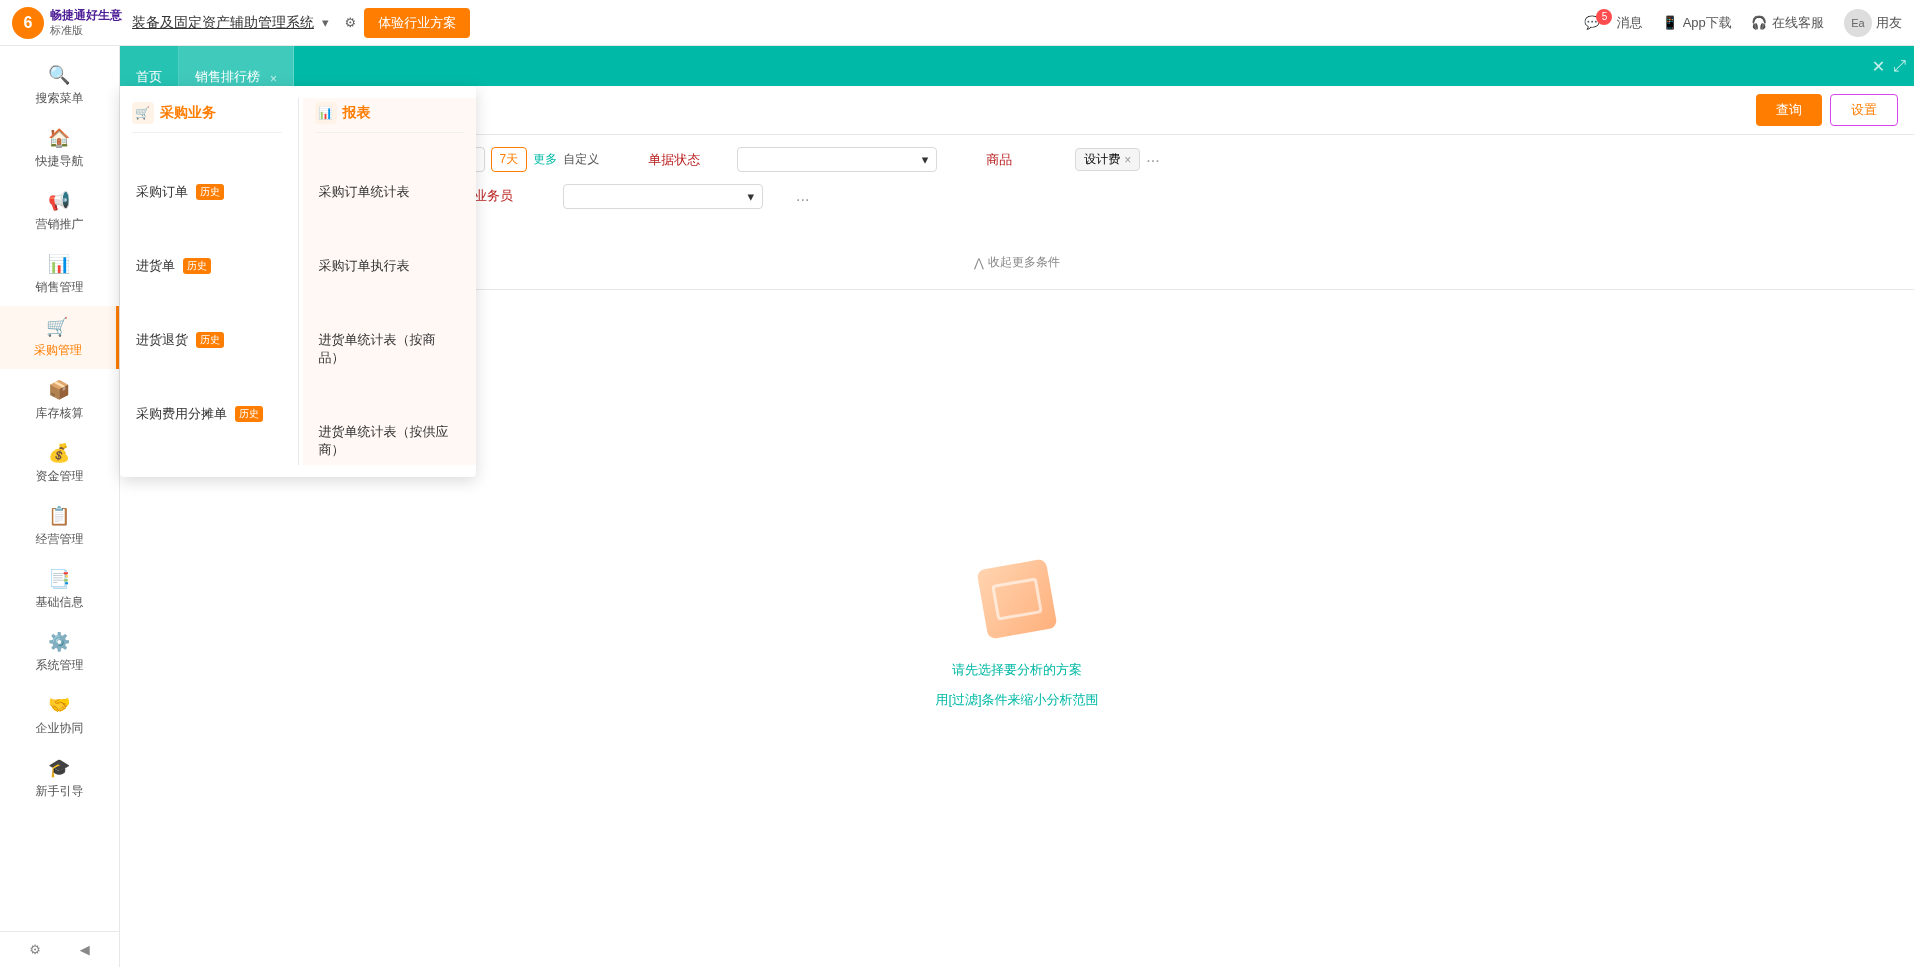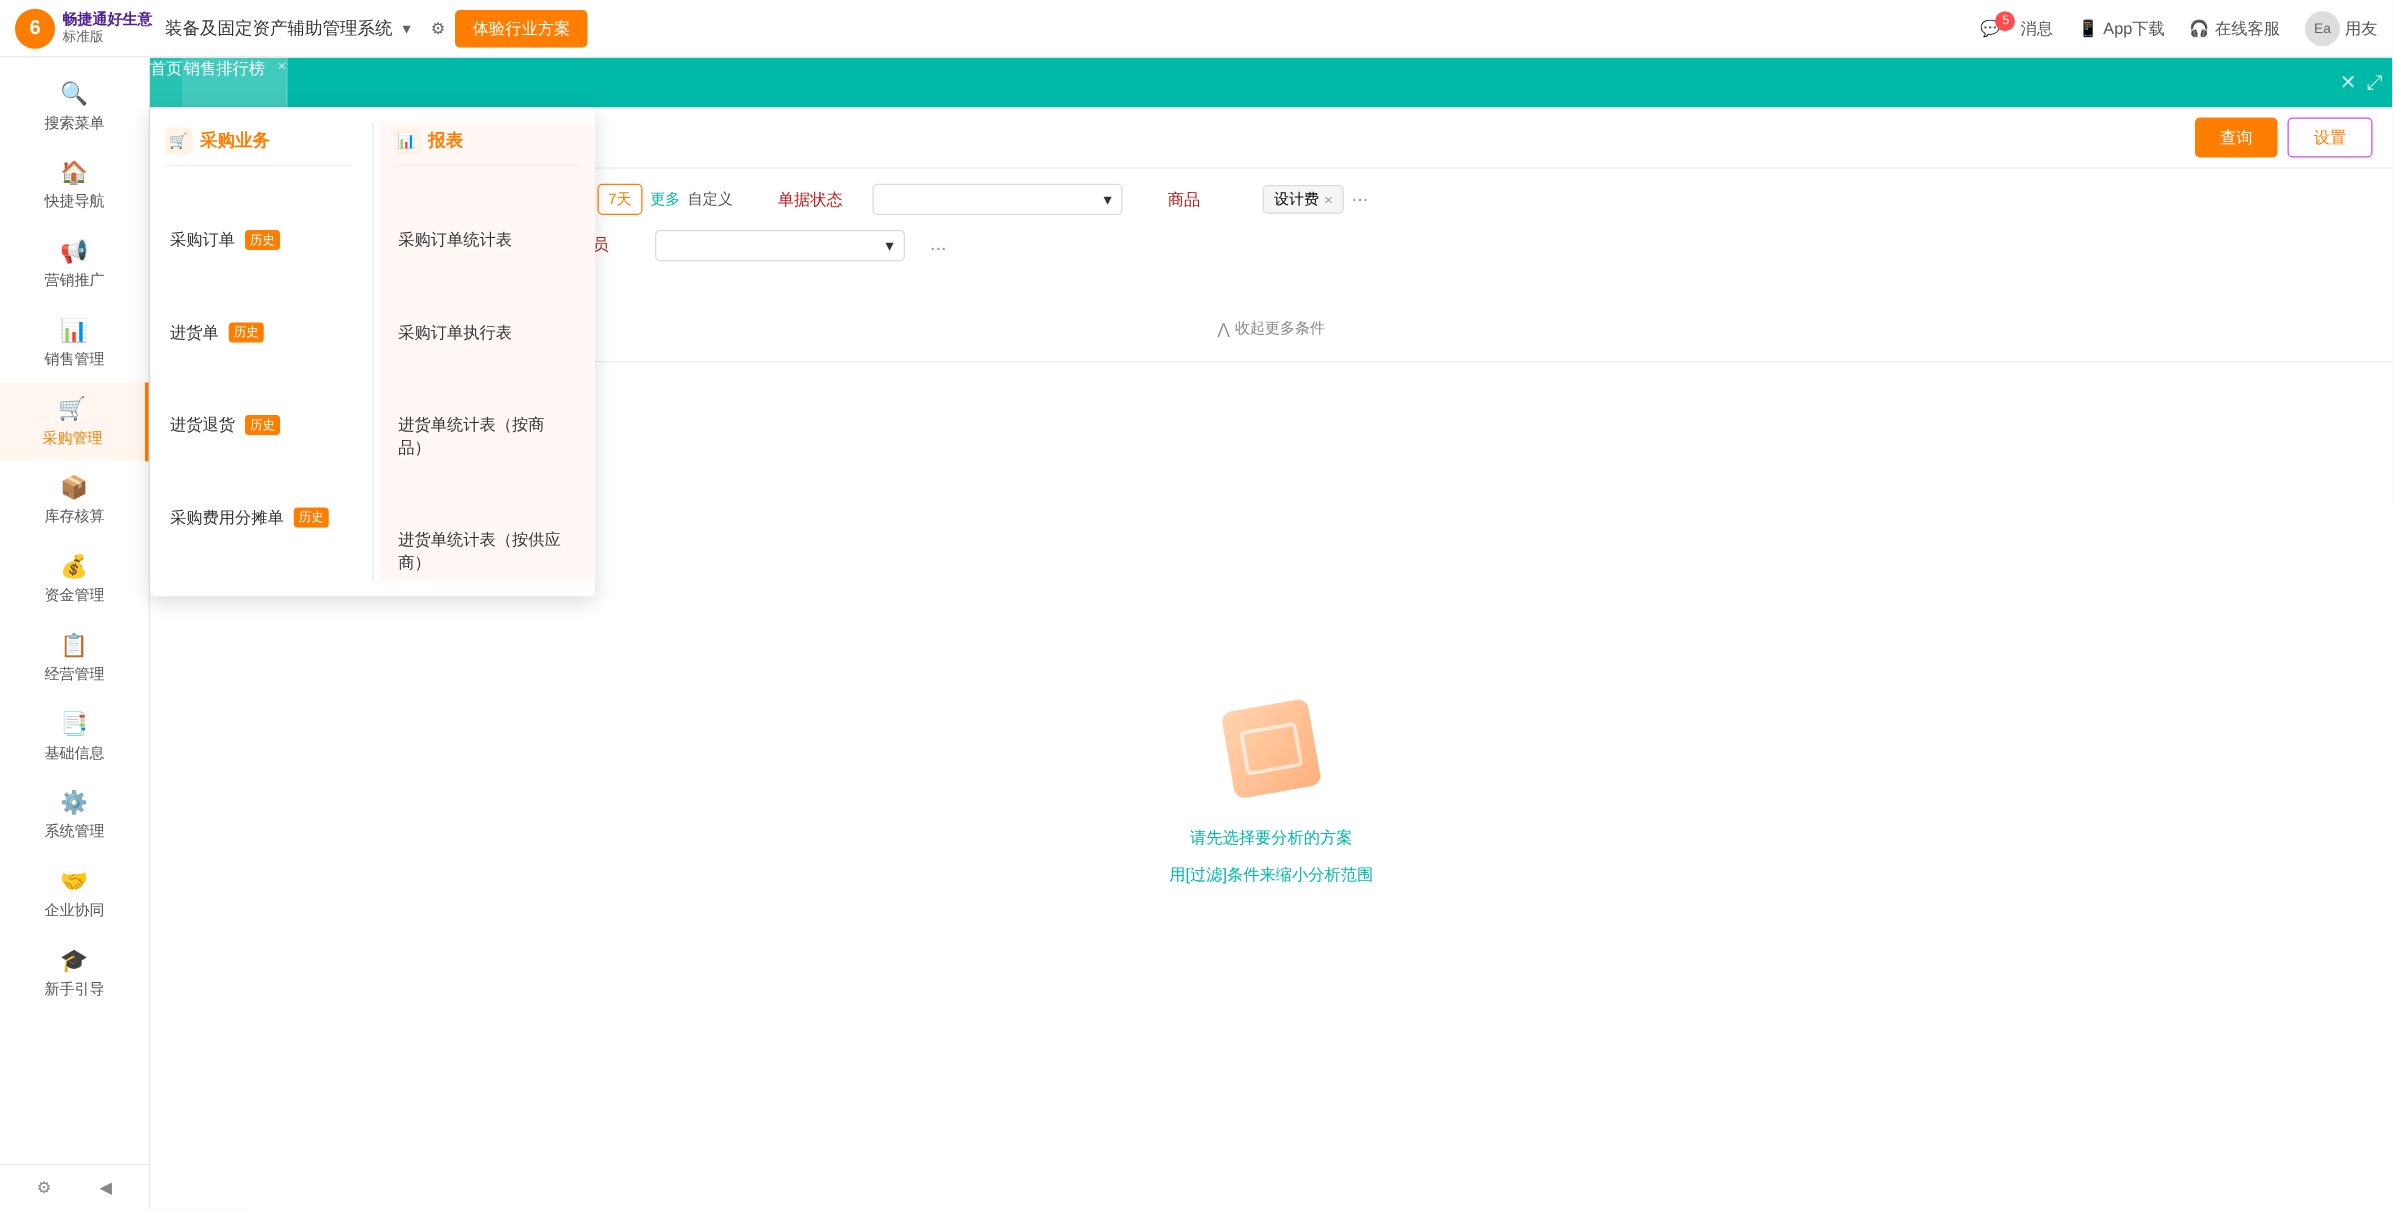--- a/index.html
+++ b/index.html
@@ -33,21 +33,21 @@
     .logo-text .title { color: #4c1d95; font-weight: bold; font-size: 12px; }
 
     .system-title {
       flex: 1;
       display: flex;
       align-items: center;
       gap: 8px;
       font-size: 13px;
       color: #333;
     }
-    .system-title .title-text { font-size: 14px; }
+    .system-title .title-text { font-size: 14px; text-decoration: underline; }
     .dropdown-arrow {
       cursor: pointer; color: #666;
     }
     .settings-icon { cursor: pointer; color: #666; margin-left: 8px; }
 
     .industry-btn {
       background: #ff7d00;
       color: white;
       border: none;
       padding: 6px 14px;
@@ -144,24 +144,24 @@
 
     
     .tab-bar {
       display: flex;
       align-items: center;
       background: #00b9a6;
       height: 40px;
       padding: 0 0;
     }
     .tab-item {
-      padding: 0 0;
+      padding: 0 16px;
       height: 100%;
       display: flex;
-      align-items: flex-start;
+      align-items: flex-end;
       cursor: pointer;
       font-size: 13px;
       color: rgba(255,255,255,0.85);
       gap: 6px;
       border-right: 1px solid rgba(255,255,255,0.2);
     }
     .tab-item.home {
       background: rgba(255,255,255,0.15);
       color: white;
     }
@@ -228,21 +228,21 @@
 
     
     .filter-area {
       background: white;
       padding: 12px 16px;
       border-bottom: 1px solid #e8e8e8;
     }
     .filter-row {
       display: flex;
       align-items: center;
-      gap: 16px;
+      gap: 29px;
       margin-bottom: 10px;
     }
     .filter-row:last-child { margin-bottom: 0; }
     .filter-label {
       color: #b91c1c;
       font-size: 13px;
       white-space: nowrap;
       min-width: 60px;
     }
     .filter-control {

